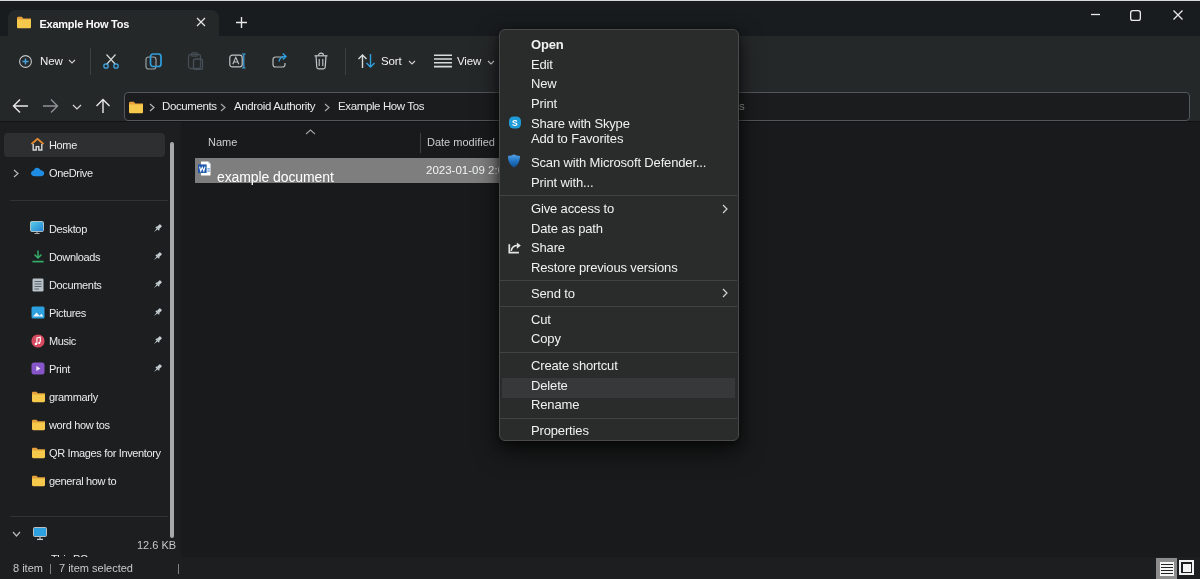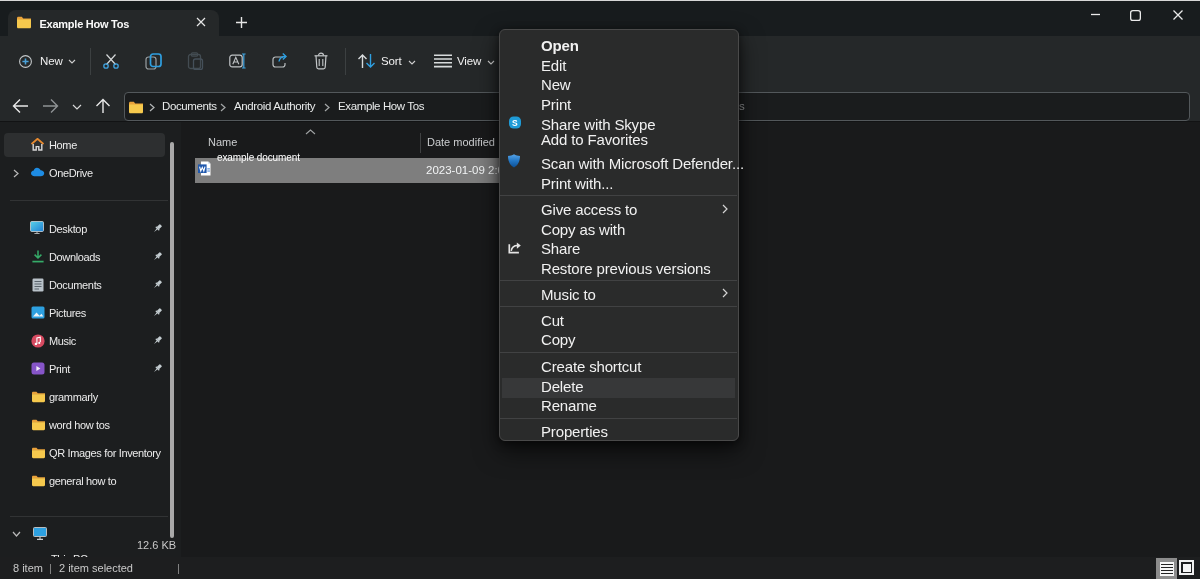--- a/index.html
+++ b/index.html
@@ -35,21 +35,21 @@
   .hdr { font-size:11px; color:#ccced0; }
 
   #filerow { position:absolute; left:195px; top:158px; width:542px; height:25px; background:#7e7e7e; }
 
   
   #status { left:0; top:557px; width:1200px; height:22px; background:#1d1e1f; }
   .st { font-size:11px; color:#c9c9c9; }
 
   
   #menu { position:absolute; left:499px; top:29px; width:240px; height:412px; background:#2a2b2b; border:1px solid #4a4a4a; border-radius:6px; box-shadow:0 10px 24px rgba(0,0,0,.6), 0 2px 8px rgba(0,0,0,.5); z-index:50; }
-  .mi { position:absolute; left:31px; white-space:nowrap; font-size:15px; color:#f1f1f1; line-height:1; letter-spacing:-0.15px;margin-left:10px; }
+  .mi { position:absolute; left:31px; white-space:nowrap; font-size:13px; color:#f1f1f1; line-height:1; letter-spacing:-0.15px; }
   .msep { position:absolute; left:0; width:237px; height:1px; background:#414243; }
   #delhl { position:absolute; left:2px; top:348px; width:233px; height:19.5px; background:#373839; }
 </style>
 </head>
 <body>
 
 <div class="abs" id="topline"></div>
 <div class="abs" id="tabbar"></div>
 <div id="tab"></div>
 
@@ -329,27 +329,27 @@
 
 <div id="filerow"></div>
 <svg class="abs" style="left:198px;top:161px" width="13" height="15" viewBox="0 0 13 15">
   <path fill="#ffffff" d="M3 0.5h7.2l2.3 2.3V14.5H3z"></path>
   <path fill="#c9d8ea" d="M10.2 0.5l2.3 2.3h-2.3z"></path>
   <rect x="9.3" y="7.2" width="2.6" height="1.3" fill="#6f9fe0"></rect>
   <rect x="9.3" y="9.4" width="2.6" height="1.3" fill="#6f9fe0"></rect>
   <rect x="0" y="3.4" width="8.6" height="8.6" fill="#1f58ad"></rect>
   <path d="M1.6 5.6l1.2 4.4 1.5-3.6 1.5 3.6 1.2-4.4" fill="none" stroke="#ffffff" stroke-width="1.1"></path>
 </svg>
-<div class="t" style="left:217px;top:153px;font-size:10px;color:#ffffff;letter-spacing:-0.1px">example document</div>
+<div class="t" style="left:217px;top:170px;font-size:14px;color:#ffffff;letter-spacing:-0.1px">example document</div>
 <div class="t" style="left:426px;top:165px;font-size:11.5px;color:#f2f4f5">2023-01-09 2:04</div>
 
 <div class="abs" id="status"></div>
 <div class="t st" style="left:13px;top:563px">8 item</div>
 <div class="t st" style="left:49px;top:562.5px;color:#8f8f8f">|</div>
-<div class="t st" style="left:59px;top:563px">2 item selected</div>
+<div class="t st" style="left:59px;top:563px">7 item selected</div>
 <div class="t st" style="left:137px;top:540px">12.6 KB</div>
 <div class="t st" style="left:177px;top:562.5px;color:#8f8f8f">|</div>
 <div class="abs" style="left:1156px;top:558px;width:21px;height:21px;background:#8c8c8c"></div>
 <div class="abs" style="left:1159.5px;top:561.5px;width:14px;height:14px;background:#f5f5f5"></div>
 <div class="abs" style="left:1160.5px;top:563.6px;width:12px;height:1.5px;background:#222"></div>
 <div class="abs" style="left:1160.5px;top:566.6px;width:12px;height:1.5px;background:#222"></div>
 <div class="abs" style="left:1160.5px;top:569.6px;width:12px;height:1.5px;background:#222"></div>
 <div class="abs" style="left:1160.5px;top:572.6px;width:12px;height:1.5px;background:#222"></div>
 <div class="abs" style="left:1179px;top:560px;width:15px;height:15px;border:2px solid #f0f0f0;background:#1d1e1f"></div>
 <div class="abs" style="left:1182.5px;top:563.5px;width:8px;height:8px;background:#f5f5f5"></div>
@@ -376,30 +376,30 @@
       </defs>
     <path d="M6 0.3C7.8 1.5 9.8 2 12 2c0 5-1.8 9.3-6 11.5C1.8 11.3 0 7 0 2c2.2 0 4.2-.5 6-1.7z" fill="url(#dg)"></path>
   </svg>
   <div class="mi" style="top:125.9px">Scan with Microsoft Defender...</div>
   <div class="mi" style="top:145.6px">Print with...</div>
   <div class="msep" style="top:165.3px"></div>
   <div class="mi" style="top:172px">Give access to</div>
   <svg style="left:222px;top:173.5px" width="6" height="10" viewBox="0 0 6 10">
       <path d="M1 1l4 4-4 4" fill="none" stroke="#d4d4d4" stroke-width="1.2"></path>
     </svg>
-  <div class="mi" style="top:191.7px">Copy as with</div>
+  <div class="mi" style="top:191.7px">Date as path</div>
   <svg style="left:8px;top:210.5px" width="14" height="14" viewBox="0 0 14 14">
     <path d="M1.3 3.2v8.5h9.6" fill="none" stroke="#e4e4e4" stroke-width="1.7"></path>
     <path d="M3.2 9.8c.6-3.6 2.9-5.3 6.4-5.3" fill="none" stroke="#e4e4e4" stroke-width="1.5"></path>
     <path d="M8.8 1.4l4 3.1-3.9 3.3z" fill="#e4e4e4"></path>
   </svg>
   <div class="mi" style="top:210.9px">Share</div>
   <div class="mi" style="top:230.6px">Restore previous versions</div>
   <div class="msep" style="top:250.4px"></div>
-  <div class="mi" style="top:256.7px">Music to</div>
+  <div class="mi" style="top:256.7px">Send to</div>
   <svg style="left:222px;top:258.2px" width="6" height="10" viewBox="0 0 6 10">
       <path d="M1 1l4 4-4 4" fill="none" stroke="#d4d4d4" stroke-width="1.2"></path>
     </svg>
   <div class="msep" style="top:276.3px"></div>
   <div class="mi" style="top:282.7px">Cut</div>
   <div class="mi" style="top:302.4px">Copy</div>
   <div class="msep" style="top:322px"></div>
   <div class="mi" style="top:328.8px">Create shortcut</div>
   <div class="mi" style="top:348.5px">Delete</div>
   <div class="mi" style="top:368.2px">Rename</div>

